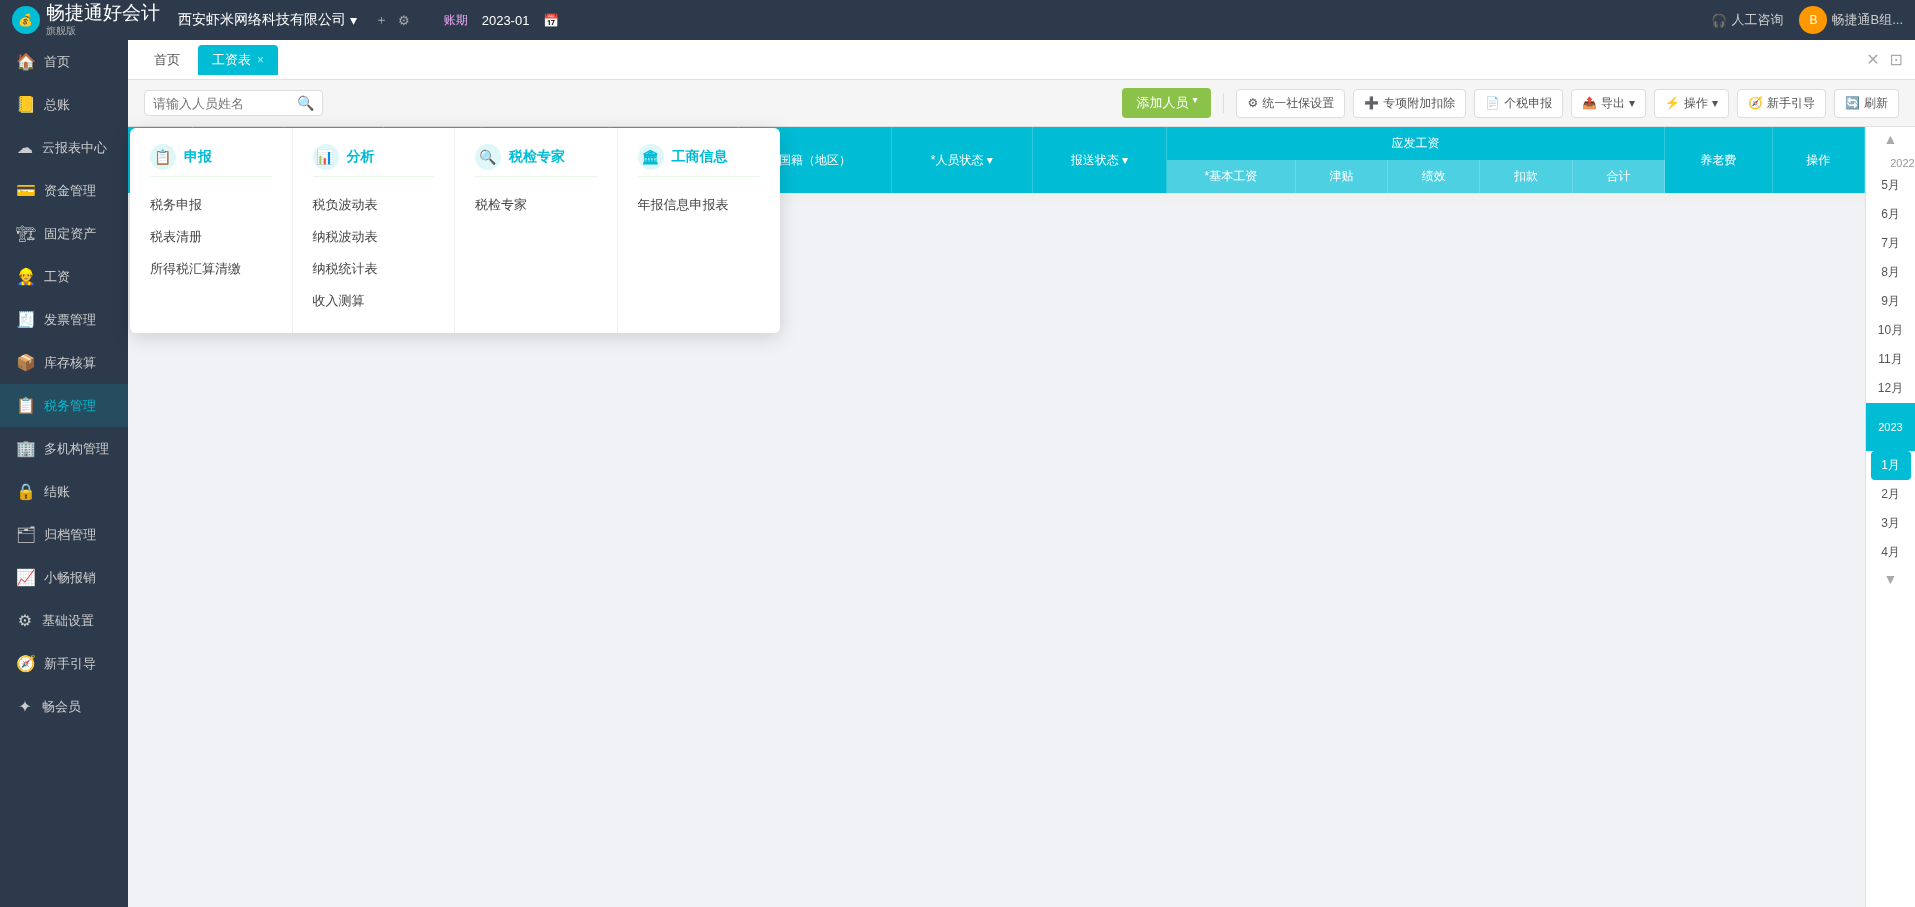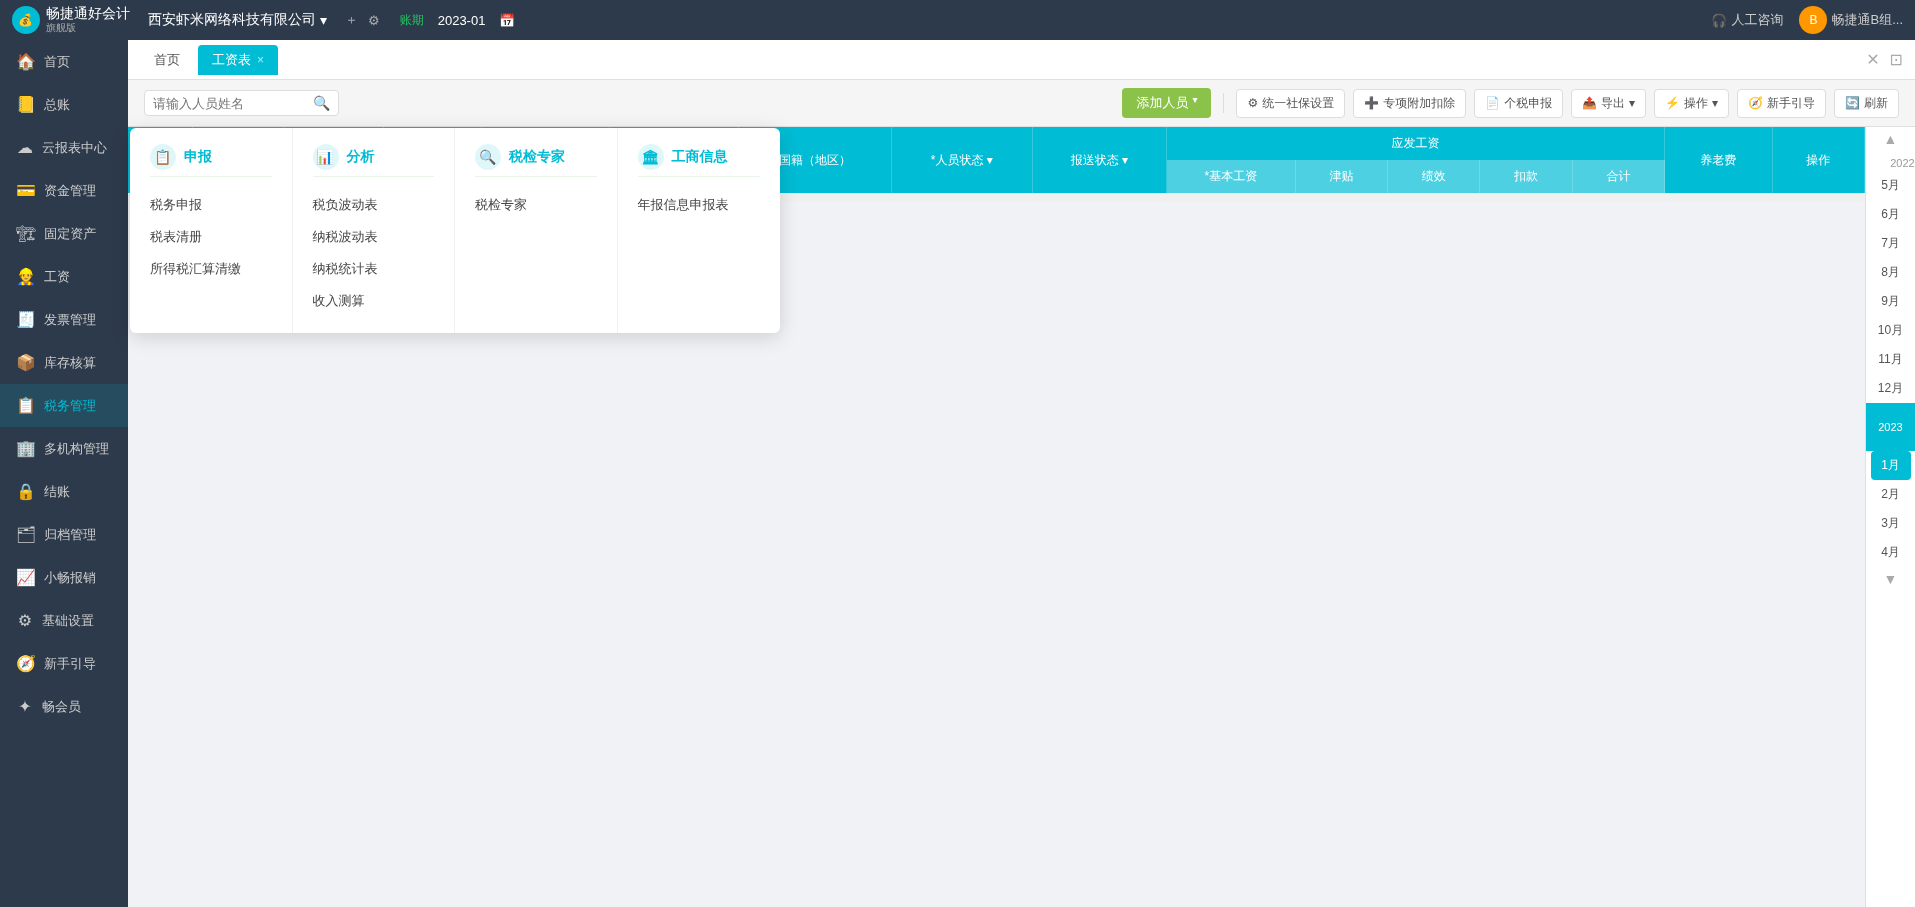--- a/index.html
+++ b/index.html
@@ -5,24 +5,24 @@
     * { margin: 0; padding: 0; box-sizing: border-box; }
     body { font-family: 'Microsoft YaHei', sans-serif; font-size: 13px; background: #f0f2f5; width: 1915px; height: 907px; overflow: hidden; }
 
     
     .top-bar {
       display: flex; align-items: center; height: 40px;
       background: #2d3a4b; color: #fff; padding: 0 12px; gap: 10px; position: relative; z-index: 100;
     }
     .top-bar .logo { display: flex; align-items: center; gap: 6px; min-width: 100px; }
     .top-bar .logo-icon { width: 28px; height: 28px; background: #00bcd4; border-radius: 50%; display: flex; align-items: center; justify-content: center; font-size: 12px; color: #fff; }
-    .top-bar .logo-text { font-size: 14px; color: #fff; line-height: 1.2; }
+    .top-bar .logo-text { font-size: 19px; color: #fff; line-height: 1.2; }
     .top-bar .logo-sub { font-size: 10px; color: #aaa; }
     .company-selector { display: flex; align-items: center; gap: 4px; font-size: 14px; color: #fff; cursor: pointer; padding: 4px 8px; border-radius: 4px; }
-    .period-label { font-size: 12px; color: #22c55e; margin-left: 10px; font-family: Liberation Serif, serif; }
+    .period-label { font-size: 12px; color: #f0abfc; margin-left: 24px; font-family: Liberation Serif, serif; }
     .period-value { font-size: 13px; color: #fff; margin-left: 4px; }
     .period-icon { color: #00bcd4; margin-left: 4px; cursor: pointer; }
     .top-right { margin-left: auto; display: flex; align-items: center; gap: 16px; }
     .top-right-btn { display: flex; align-items: center; gap: 4px; font-size: 13px; color: #ccc; cursor: pointer; }
     .user-avatar { width: 28px; height: 28px; border-radius: 50%; background: #ff9800; display: flex; align-items: center; justify-content: center; font-size: 12px; color: #fff; }
 
     
     .layout { display: flex; height: calc(907px - 40px); }
 
     
@@ -51,21 +51,21 @@
     }
     .tab-item.home { color: #555; }
     .tab-item.active { background: #00bcd4; color: #fff; }
     .tab-close { font-size: 12px; cursor: pointer; opacity: 0.7; }
 
     
     .toolbar {
       display: flex; align-items: center; background: #f5f5f5; padding: 8px 16px; gap: 8px;
       border-bottom: 1px solid #e0e0e0;
     }
-    .search-input-wrap { display: flex; align-items: center; background: #fff; border: 1px solid #ddd; border-radius: 4px; padding: 4px 8px; gap: 20px; }
+    .search-input-wrap { display: flex; align-items: center; background: #fff; border: 1px solid #ddd; border-radius: 4px; padding: 4px 8px; gap: 4px; }
     .search-input-wrap input { border: none; outline: none; font-size: 13px; color: #555; width: 140px; }
     .search-icon { color: #aaa; font-size: 14px; }
     .btn-green { background: #8bc34a; color: #fff; border: none; padding: 6px 14px; border-radius: 4px; cursor: pointer; font-size: 13px; display: flex; align-items: flex-start; gap: 4px; }
     .btn-green .dropdown-arrow { font-size: 10px; }
     .toolbar-btn { display: flex; align-items: center; gap: 4px; padding: 5px 10px; border: 1px solid #ddd; background: #fff; border-radius: 4px; cursor: pointer; font-size: 12px; color: #555; }
     .toolbar-sep { width: 1px; height: 20px; background: #ddd; margin: 0 4px; }
 
     
     .table-wrap { flex: 1; overflow: auto; position: relative; }
     .salary-table { width: 100%; border-collapse: collapse; min-width: 1400px; }

